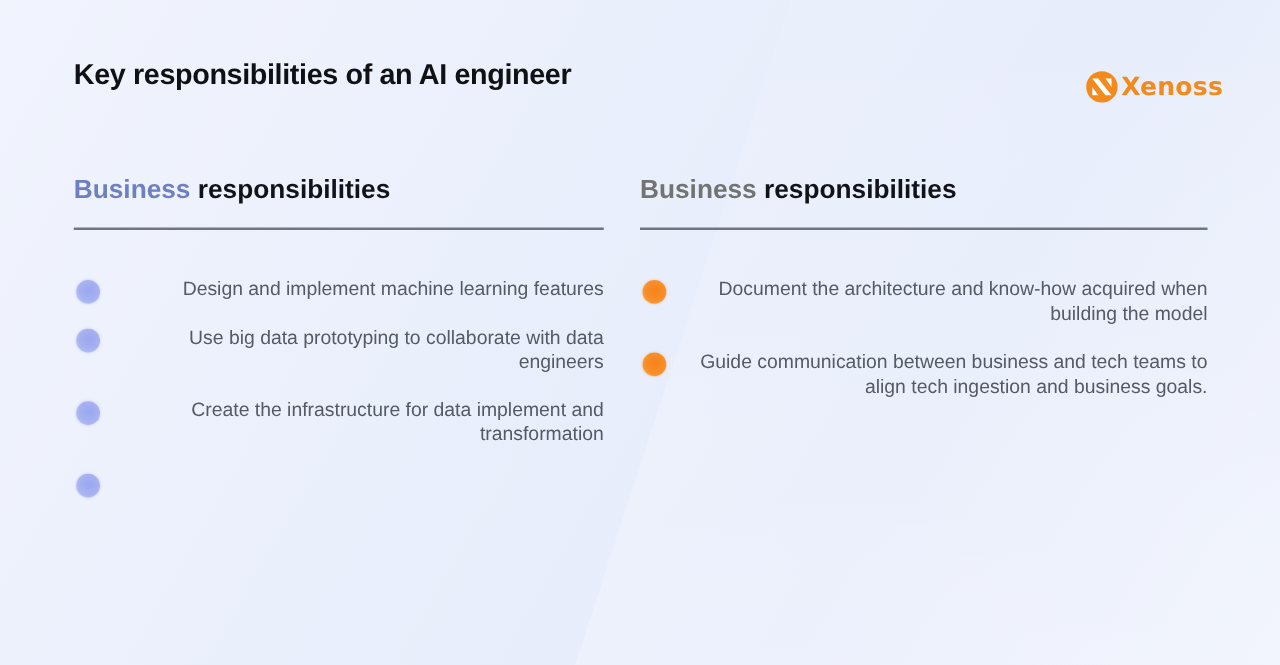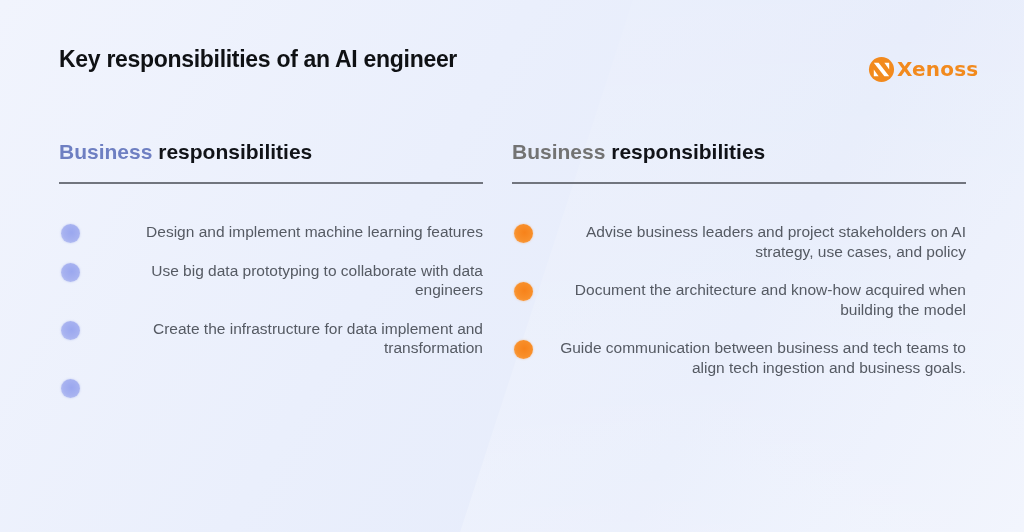--- a/index.html
+++ b/index.html
@@ -94,24 +94,20 @@
     </li>
   </ul>
 </section>
 
 <section class="col biz">
   <h2 class="col-head"><span class="accent-biz">Business</span><span> responsibilities</span></h2>
   <div class="rule"></div>
   <ul>
     <li>
       <span class="dot orange"></span>
-      <span class="txt">Advise business leaders and project stakeholders on AI strategy, use cases, and policy</span>
-    </li>
-    <li>
-      <span class="dot orange"></span>
       <span class="txt">Document the architecture and know-how acquired when building the model</span>
     </li>
     <li>
       <span class="dot orange"></span>
       <span class="txt">Guide communication between business and tech teams to align tech ingestion and business goals.</span>
     </li>
   </ul>
 </section>
 
 </body></html>

